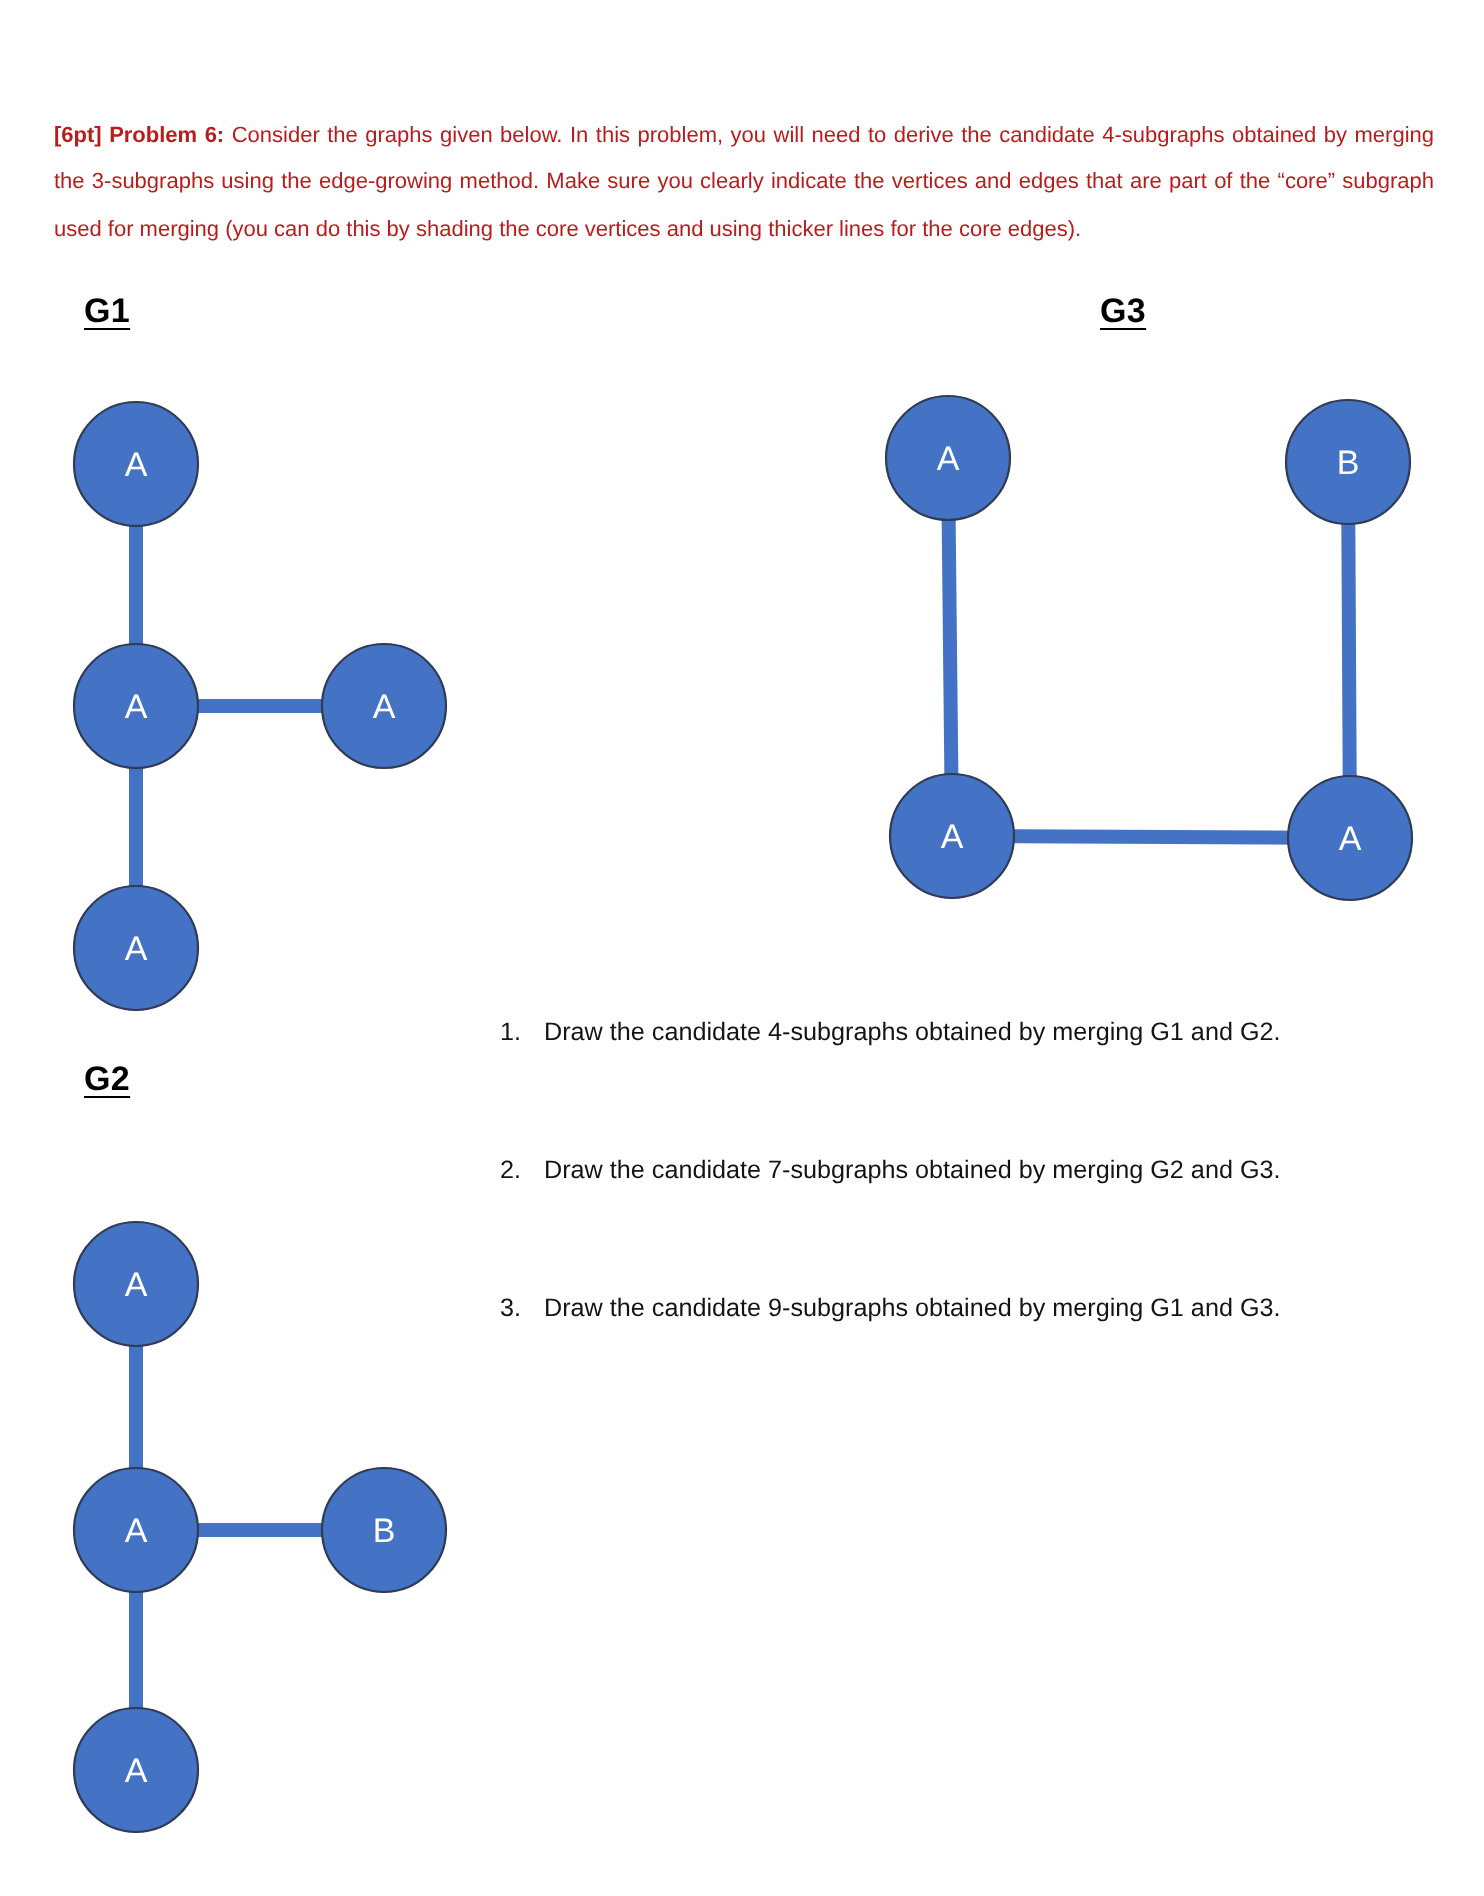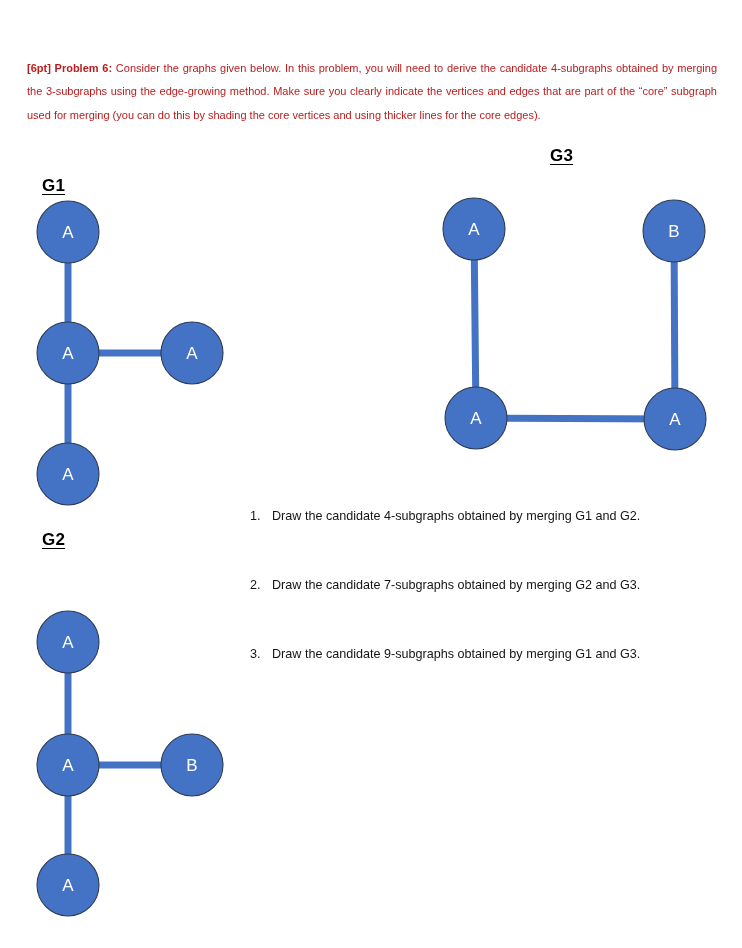--- a/index.html
+++ b/index.html
@@ -100,21 +100,21 @@
     margin-top: 52px;
   }
 </style>
 </head>
 <body>
 
 <div id="problem-statement"><span class="lead">[6pt] Problem 6:</span><span> Consider the graphs given below. In this problem, you will need to derive the candidate 4-subgraphs obtained by merging the 3-subgraphs using the edge-growing method. Make sure you clearly indicate the vertices and edges that are part of the “core” subgraph used for merging (you can do this by shading the core vertices and using thicker lines for the core edges).</span></div>
 
 <div id="graph-figures">
     <div class="graph-panel" style="left: 0px; top: 0px; width: 742px; height: 948px; pointer-events: none;">
-      <div class="graph-title" style="left: 42px; top: 146px; margin-top: 30px;">G1</div>
+      <div class="graph-title" style="left: 42px; top: 146px;">G1</div>
       <svg class="graph-svg" width="742" height="948" viewBox="0 0 742 948">
         <line class="edge-line" x1="68" y1="232" x2="68" y2="353" stroke="#4472C4"></line>
         <line class="edge-line" x1="68" y1="353" x2="192" y2="353" stroke="#4472C4"></line>
         <line class="edge-line" x1="68" y1="353" x2="68" y2="474" stroke="#4472C4"></line>
         <g>
           <circle class="node-circle" cx="68" cy="232" r="31" fill="#4472C4" stroke="#2F3C54"></circle>
           <text class="node-label" x="68" y="232.5" fill="#FFFFFF">A</text>
         </g>
         <g>
           <circle class="node-circle" cx="68" cy="353" r="31" fill="#4472C4" stroke="#2F3C54"></circle>

